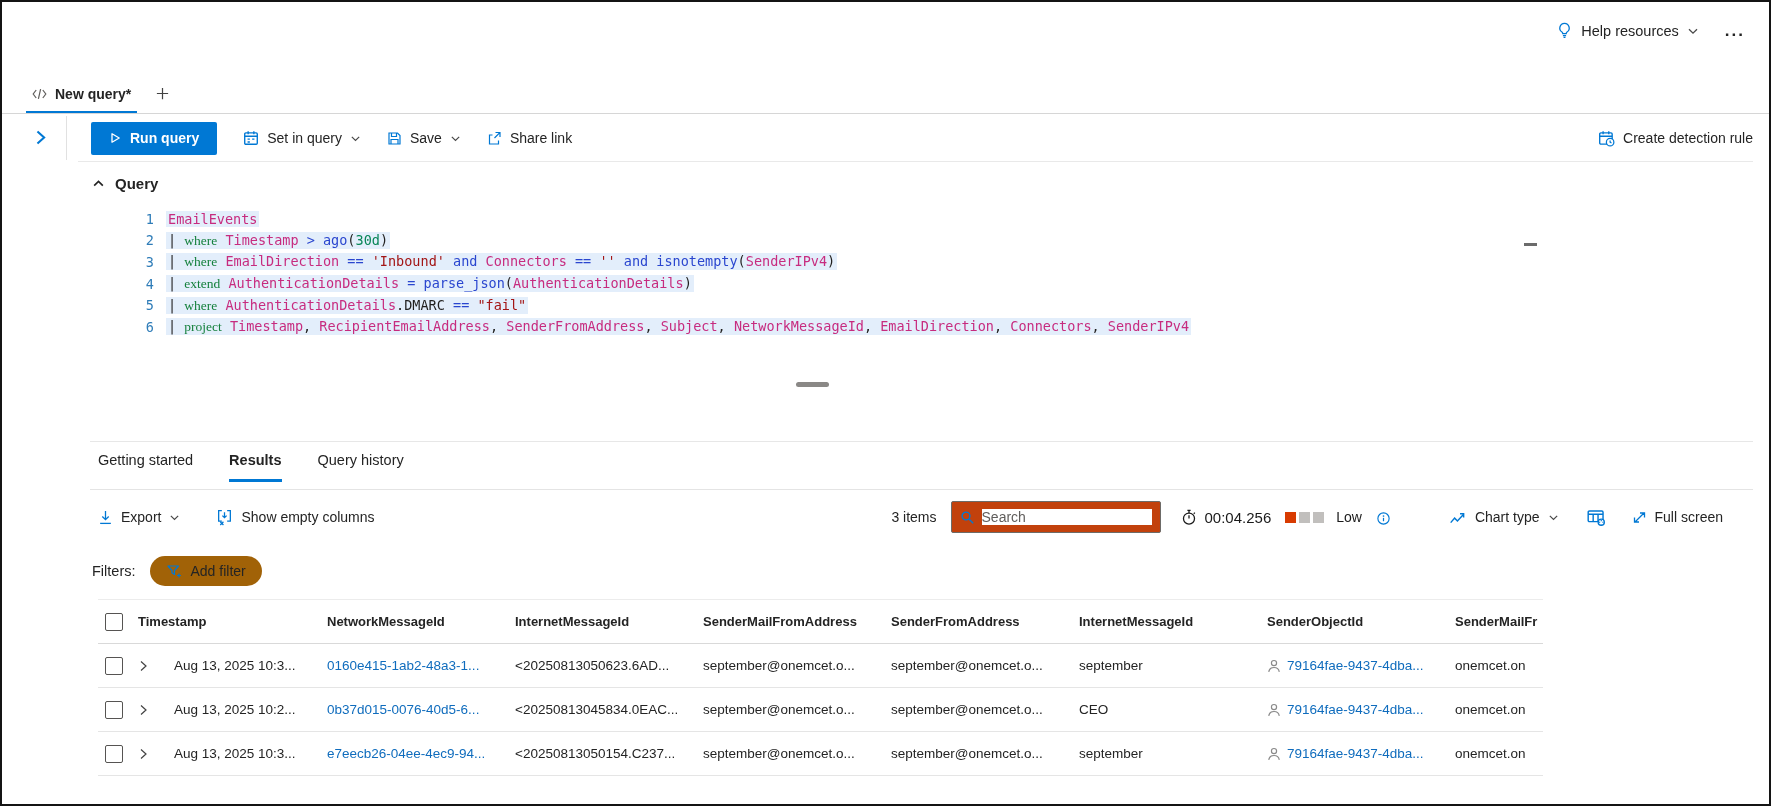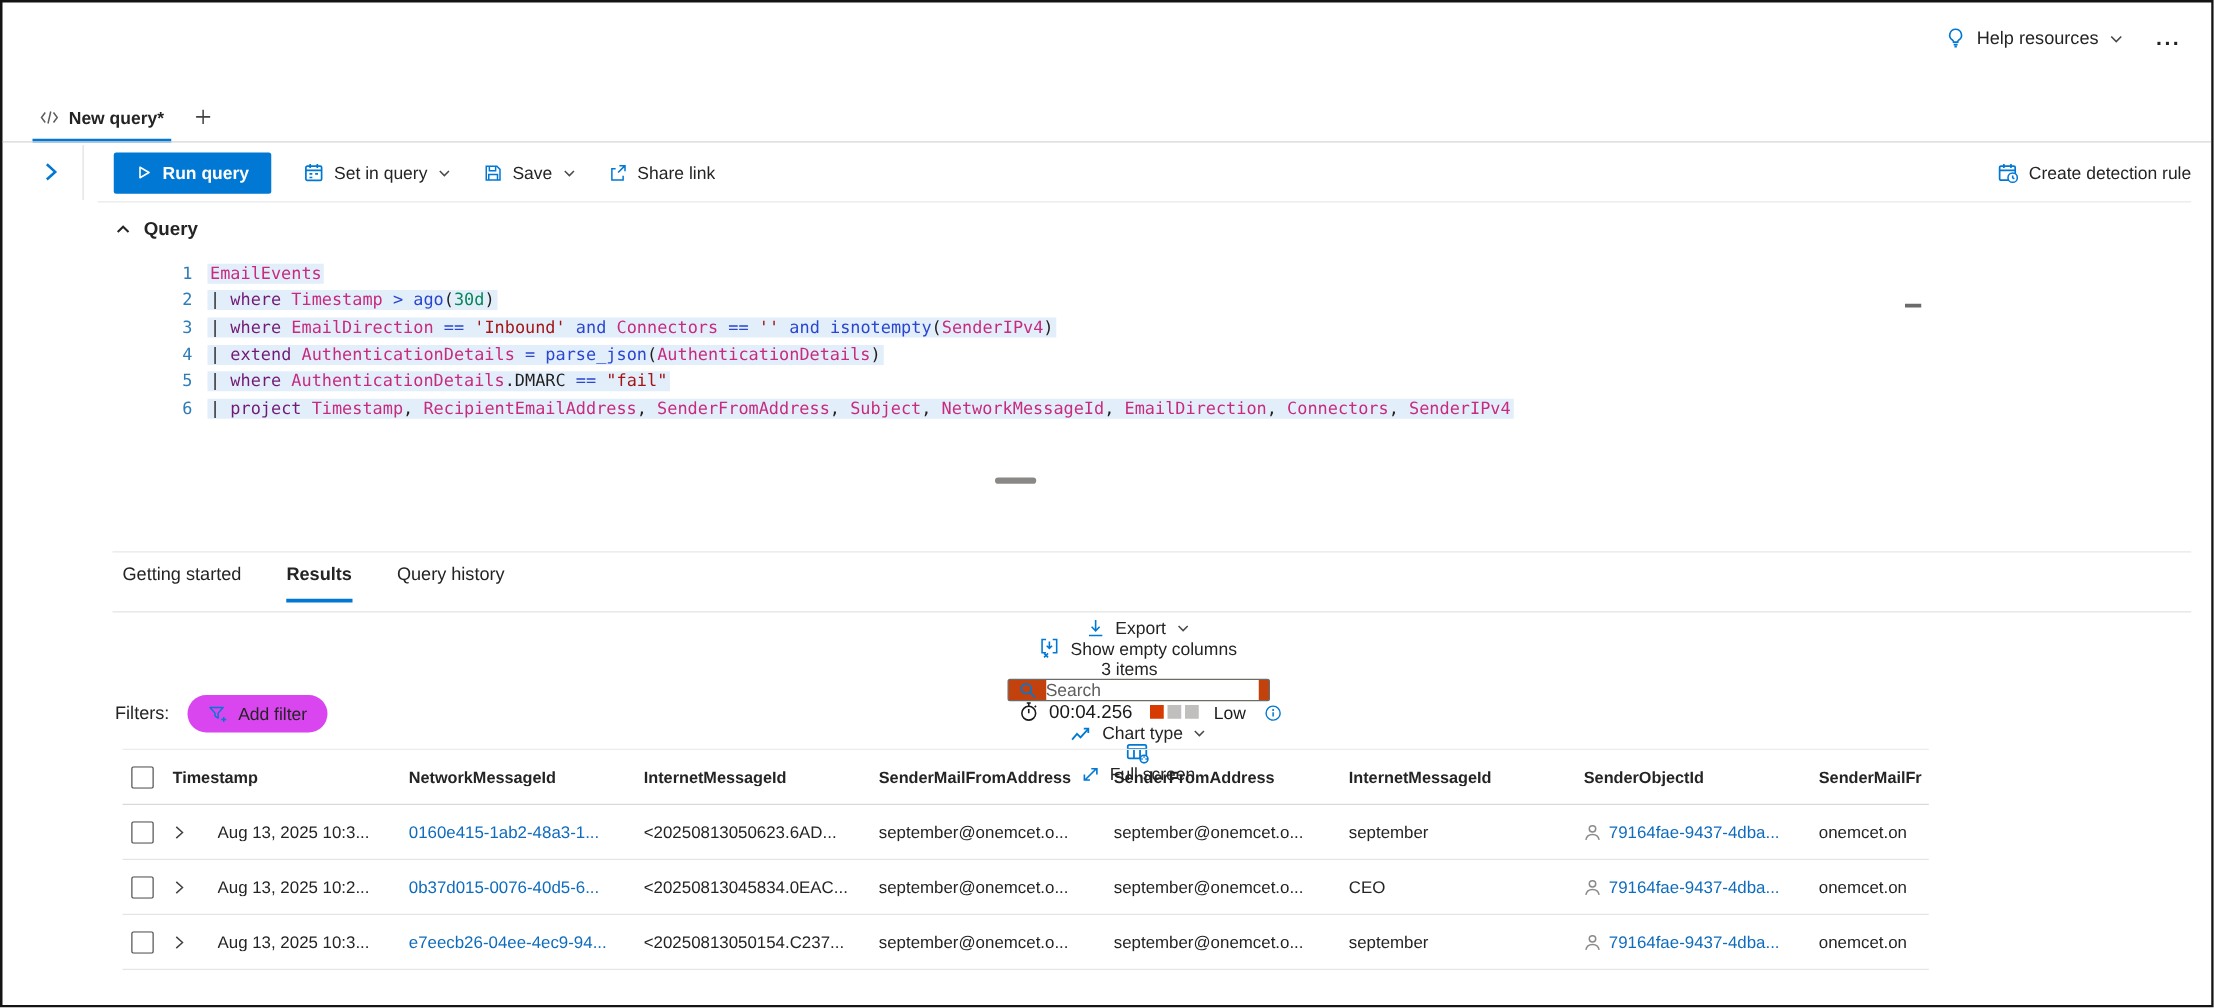--- a/index.html
+++ b/index.html
@@ -28,56 +28,56 @@
   .run-btn { display: flex; align-items: center; gap: 9px; background: #0078d4; color: #fff; font-size: 14px; font-weight: 600; height: 33px; padding: 0 18px; border: none; border-radius: 2px; cursor: pointer; font-family: inherit; }
   .cmd-item { display: flex; align-items: center; gap: 8px; font-size: 14px; color: #242424; cursor: pointer; background: none; border: none; font-family: inherit; }
   .cmd-spacer { flex: 1; }
   
   .query-head { position: absolute; top: 173px; left: 90px; display: flex; align-items: center; gap: 10px; font-size: 15px; font-weight: 700; color: #242424; cursor: pointer; }
   .code-area { position: absolute; top: 206px; left: 88px; right: 40px; font-family: "DejaVu Sans Mono", "Liberation Mono", monospace; font-size: 13.5px; }
   .code-line { display: flex; height: 21.6px; align-items: center; white-space: pre; }
   .ln { width: 64px; text-align: right; color: #2e7cb8; flex: none; }
   .code-text { margin-left: 12px; background: #e3eefb; padding: 0 2px; }
   .tk-p { color: #201f1e; }
-  .tk-k { color: #701a75; }
+  .tk-k { color: #15803d; font-family: Liberation Serif, serif; }
   .tk-i { color: #c72b7f; }
   .tk-f { color: #2a46cf; }
   .tk-o { color: #2a46cf; }
   .tk-s { color: #a31515; }
   .tk-n { color: #098658; }
   .scroll-marker { position: absolute; top: 241px; left: 1522px; width: 13px; height: 3px; background: #6b6b6b; }
   
   .splitter-handle { position: absolute; top: 380px; left: 794px; width: 33px; height: 5px; border-radius: 3px; background: #8a8886; cursor: row-resize; }
   
   .results-top-border { position: absolute; top: 439px; left: 88px; right: 16px; height: 1px; background: #e7e7e7; }
   .result-tabs { position: absolute; top: 450px; left: 96px; display: flex; gap: 36px; }
   .rtab { font-size: 14.5px; color: #242424; padding-bottom: 11px; border-bottom: 3px solid transparent; cursor: pointer; }
   .rtab.active { font-weight: 700; border-bottom-color: #0078d4; }
   .result-tabs-border { position: absolute; top: 487px; left: 88px; right: 16px; height: 1px; background: #e4e4e4; }
   
-  .results-bar { position: absolute; top: 492px; left: 88px; right: 16px; height: 46px; display: flex; align-items: center; padding: 0 30px 0 8px; gap: 0; flex-direction: column; }
+  .results-bar { position: absolute; top: 492px; left: 88px; right: 16px; height: 46px; display: flex; align-items: center; padding: 0 30px 0 8px; gap: 0; }
   .rb-item { display: flex; align-items: center; gap: 8px; font-size: 14px; color: #242424; cursor: pointer; background: none; border: none; font-family: inherit; }
   .rb-gap { width: 36px; flex: none; }
   .rb-flex { flex: 1; }
   .items-count { font-size: 14px; color: #242424; margin-right: 14px; }
   .search-box { display: flex; align-items: center; width: 210px; height: 32px; border: 1px solid #6d6b68; border-radius: 2px; padding: 0 8px; gap: 7px; background: #c2410c; }
   .search-box input { border: none; outline: none; width: 100%; font-size: 14px; font-family: inherit; color: #242424; }
   .search-box input::placeholder { color: #605e5c; }
   .perf { display: flex; align-items: center; gap: 8px; margin-left: 20px; }
   .duration { font-size: 15px; color: #1a1a1a; }
   .usage-squares { display: flex; gap: 3px; margin-left: 6px; }
   .usage-sq { width: 11px; height: 11px; display: inline-block; }
   .usage-label { font-size: 14px; color: #1a1a1a; margin-left: 4px; }
   .info-raised { align-self: flex-start; margin: 2px 0 0 6px; display: inline-flex; cursor: pointer; }
   .rb-right-gap { width: 58px; flex: none; }
   .icon-btn { display: inline-flex; cursor: pointer; background: none; border: none; padding: 0; }
   
   .filters-row { position: absolute; top: 554px; left: 90px; display: flex; align-items: center; gap: 14px; }
   .filters-label { font-size: 14.5px; color: #242424; }
-  .add-filter-pill { display: flex; align-items: center; gap: 9px; height: 30px; padding: 0 16px; border-radius: 16px; background: #d946ef; border: none; font-size: 14px; color: #242424; cursor: pointer; font-family: inherit; }
+  .add-filter-pill { display: flex; align-items: center; gap: 9px; height: 30px; padding: 0 16px; border-radius: 16px; background: #a16207; border: none; font-size: 14px; color: #242424; cursor: pointer; font-family: inherit; }
   
   .results-table { position: absolute; top: 597px; left: 96px; width: 1445px; border-top: 1px solid #ececec; font-size: 13.5px; }
   .thead { display: grid; grid-template-columns: 40px 189px 188px 188px 188px 188px 188px 188px 88px; height: 44px; align-items: center; border-bottom: 1px solid #d9d9d9; font-size: 13px; font-weight: 700; color: #242424; }
   .trow { display: grid; grid-template-columns: 40px 36px 153px 188px 188px 188px 188px 188px 188px 88px; height: 44px; align-items: center; border-bottom: 1px solid #e5e5e5; }
   .tcell { overflow: hidden; white-space: nowrap; padding-right: 10px; color: #242424; }
   .tcell.link { color: #0f6cbd; cursor: pointer; }
   .tcell.person { display: flex; align-items: center; gap: 6px; }
   .checkbox { width: 18px; height: 18px; border: 1px solid #565452; border-radius: 2px; background: #fff; display: inline-block; cursor: pointer; }
   .cb-cell { display: flex; align-items: center; padding-left: 7px; }
   .expander { display: flex; align-items: center; cursor: pointer; }

